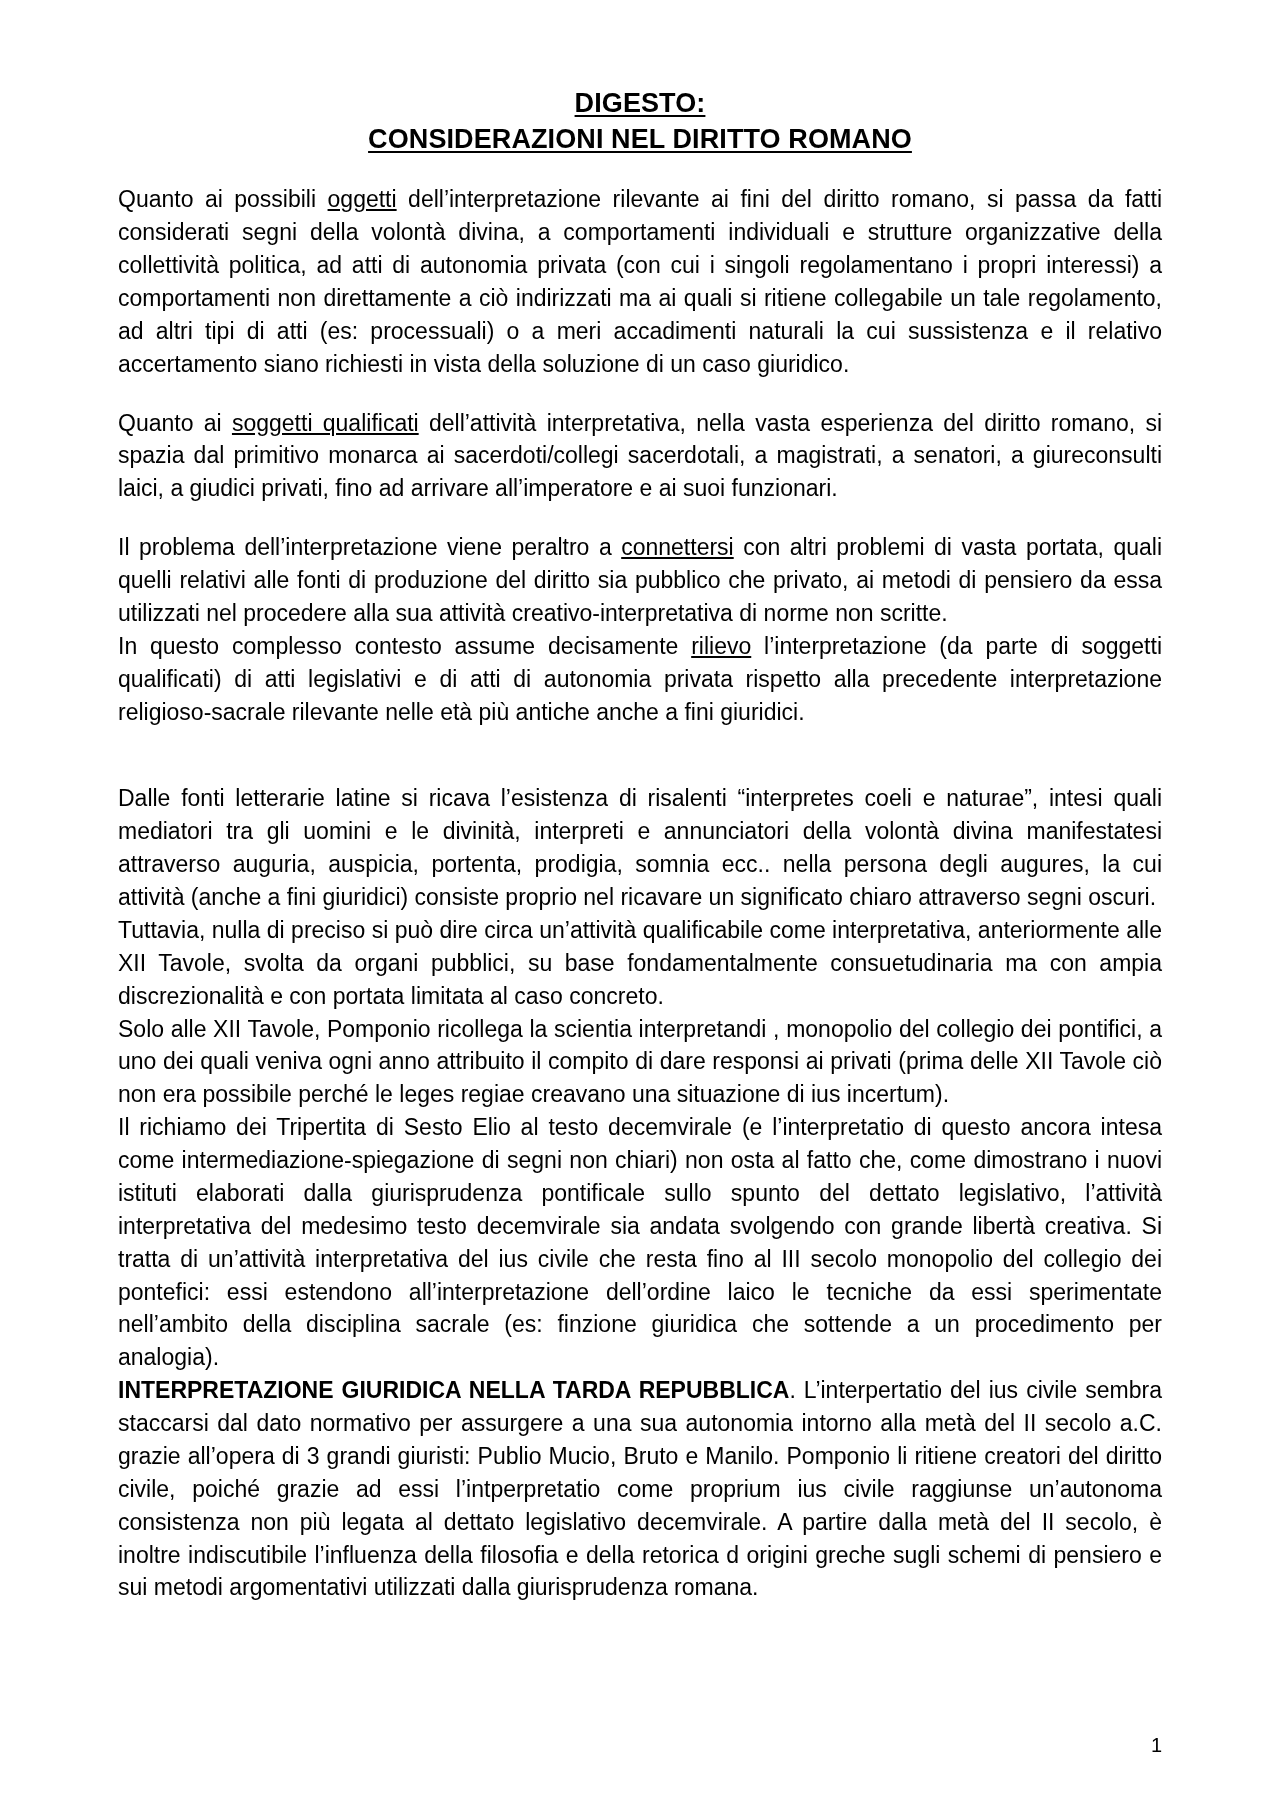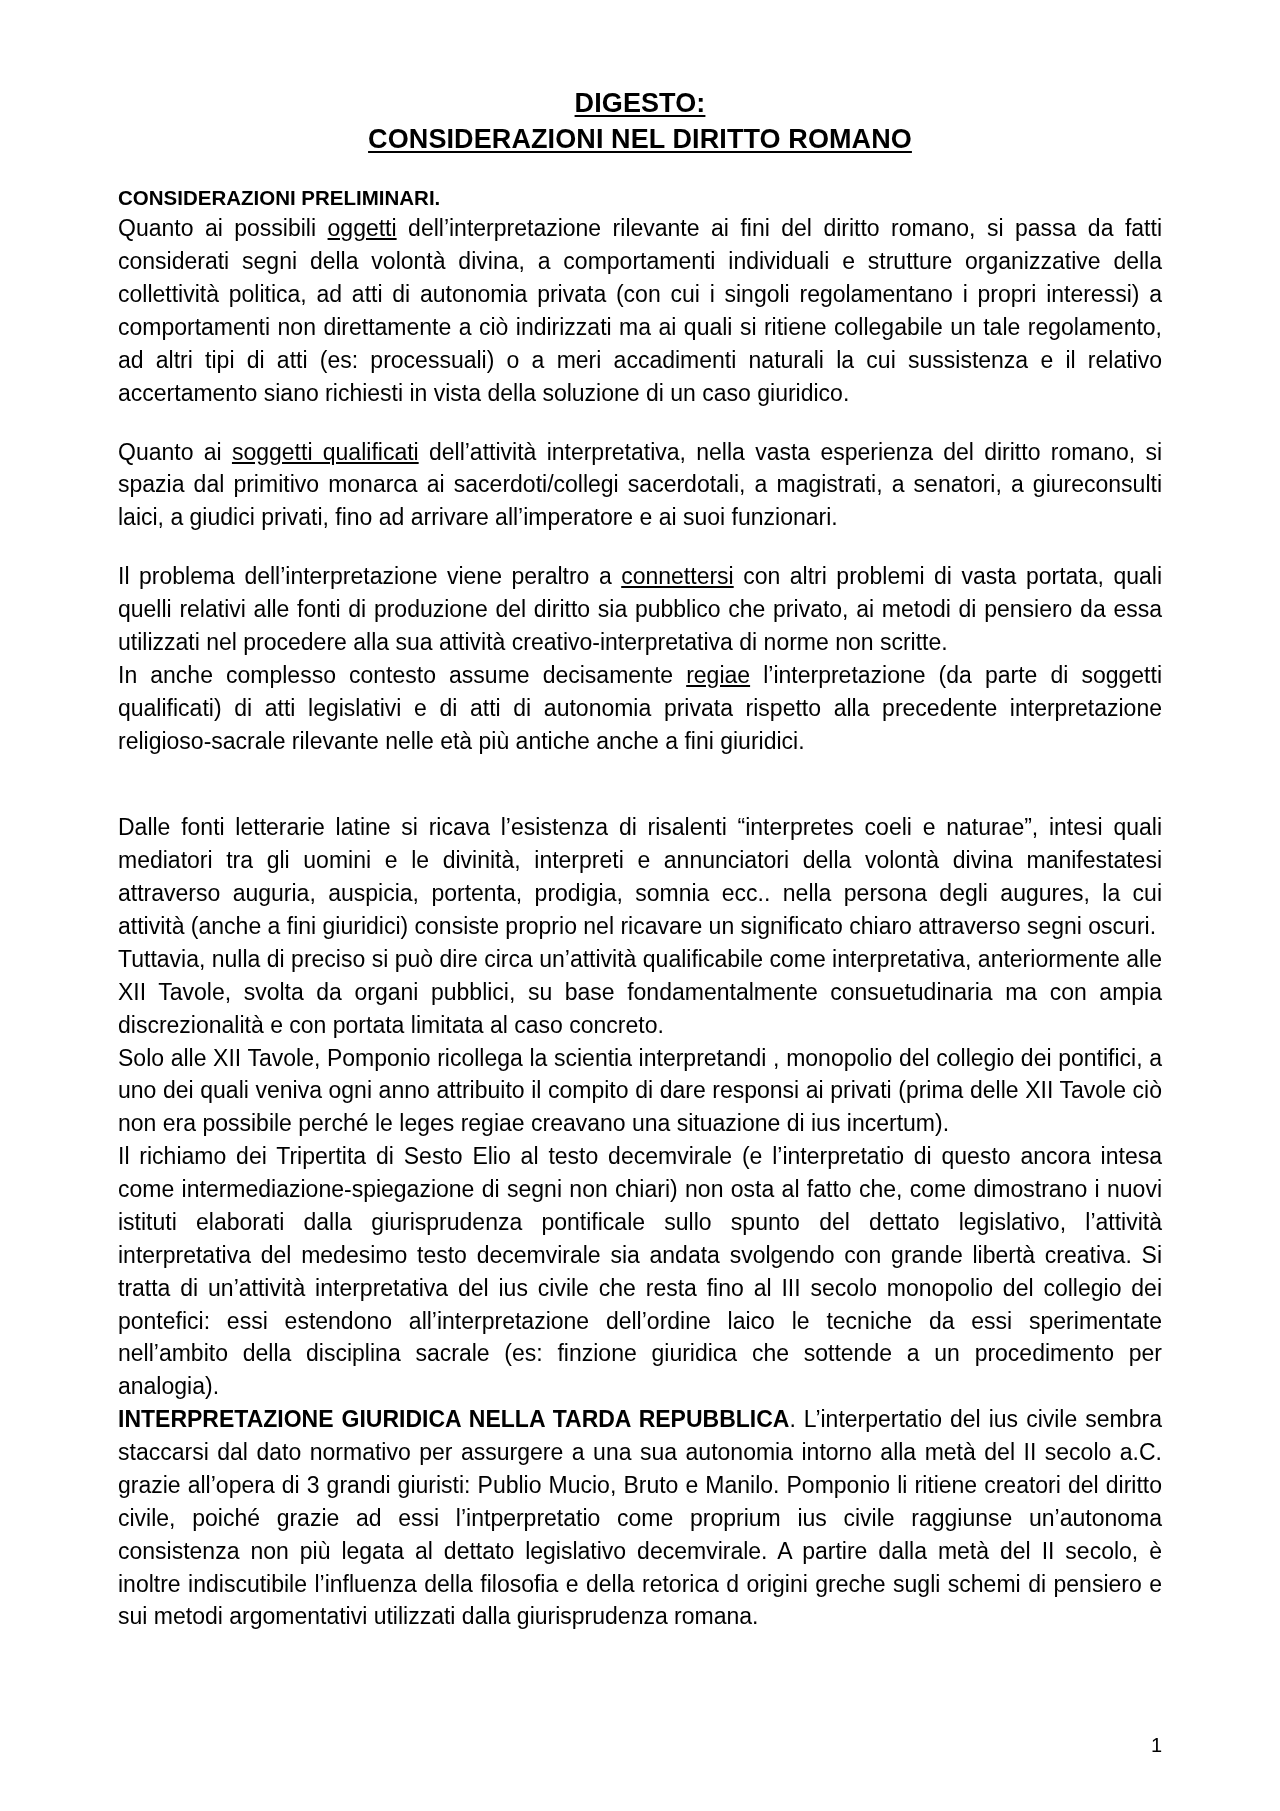--- a/index.html
+++ b/index.html
@@ -74,33 +74,32 @@
 <body>
 
 <div class="page">
 
   <div class="title-block">
     <div class="doc-title"><span class="u">DIGESTO:</span></div>
     <div class="doc-title"><span class="u">CONSIDERAZIONI NEL DIRITTO ROMANO</span></div>
   </div>
 
   <div>
-    <div class="section-heading">CONSIDERAZIONI PRELIMINARI.</div>
 
     <p class="body"><span>Quanto ai possibili </span><span class="u">oggetti</span><span> dell’interpretazione rilevante ai fini del diritto romano, si passa da fatti considerati segni della volontà divina, a comportamenti individuali e strutture organizzative della collettività politica, ad atti di autonomia privata (con cui i singoli regolamentano i propri interessi) a comportamenti non direttamente a ciò indirizzati ma ai quali si ritiene collegabile un tale regolamento, ad altri tipi di atti (es: processuali) o a meri accadimenti naturali la cui sussistenza e il relativo accertamento siano richiesti in vista della soluzione di un caso giuridico.</span></p>
 
     <div class="gap"></div>
 
     <p class="body"><span>Quanto ai </span><span class="u">soggetti qualificati</span><span> dell’attività interpretativa, nella vasta esperienza del diritto romano, si spazia dal primitivo monarca ai sacerdoti/collegi sacerdotali, a magistrati, a senatori, a giureconsulti laici, a giudici privati, fino ad arrivare all’imperatore e ai suoi funzionari.</span></p>
 
     <div class="gap"></div>
 
     <p class="body"><span>Il problema dell’interpretazione viene peraltro a </span><span class="u">connettersi</span><span> con altri problemi di vasta portata, quali quelli relativi alle fonti di produzione del diritto sia pubblico che privato, ai metodi di pensiero da essa utilizzati nel procedere alla sua attività creativo-interpretativa di norme non scritte.</span></p>
 
-    <p class="body"><span>In anche complesso contesto assume decisamente </span><span class="u">regiae</span><span> l’interpretazione (da parte di soggetti qualificati) di atti legislativi e di atti di autonomia privata rispetto alla precedente interpretazione religioso-sacrale rilevante nelle età più antiche anche a fini giuridici.</span></p>
+    <p class="body"><span>In questo complesso contesto assume decisamente </span><span class="u">rilievo</span><span> l’interpretazione (da parte di soggetti qualificati) di atti legislativi e di atti di autonomia privata rispetto alla precedente interpretazione religioso-sacrale rilevante nelle età più antiche anche a fini giuridici.</span></p>
   </div>
 
   <div class="gap-big"></div>
 
   <div>
 
     <p class="body">Dalle fonti letterarie latine si ricava l’esistenza di risalenti “interpretes coeli e naturae”, intesi quali mediatori tra gli uomini e le divinità, interpreti e annunciatori della volontà divina manifestatesi attraverso auguria, auspicia, portenta, prodigia, somnia ecc.. nella persona degli augures, la cui attività (anche a fini giuridici) consiste proprio nel ricavare un significato chiaro  attraverso segni oscuri.</p>
     <p class="body">Tuttavia, nulla di preciso si può dire circa un’attività qualificabile come interpretativa, anteriormente alle XII Tavole, svolta da organi pubblici, su base fondamentalmente consuetudinaria ma con ampia discrezionalità e con portata limitata al caso concreto.</p>
     <p class="body">Solo alle XII Tavole, Pomponio ricollega la scientia interpretandi , monopolio del collegio dei pontifici, a uno dei quali veniva ogni anno attribuito il compito di dare responsi ai privati (prima delle XII Tavole ciò non era possibile perché le leges regiae creavano una situazione di ius incertum).</p>
     <p class="body">Il richiamo dei Tripertita di Sesto Elio al testo decemvirale (e l’interpretatio di questo ancora intesa come intermediazione-spiegazione di segni non chiari) non osta al fatto che, come dimostrano i nuovi istituti elaborati dalla giurisprudenza pontificale sullo spunto del dettato legislativo, l’attività interpretativa del medesimo testo decemvirale sia andata svolgendo con grande libertà creativa. Si tratta di un’attività interpretativa del ius civile  che resta fino al III secolo monopolio del collegio dei pontefici: essi estendono all’interpretazione dell’ordine laico le tecniche da essi sperimentate nell’ambito della disciplina sacrale (es: finzione giuridica che sottende a un procedimento per analogia).</p>

